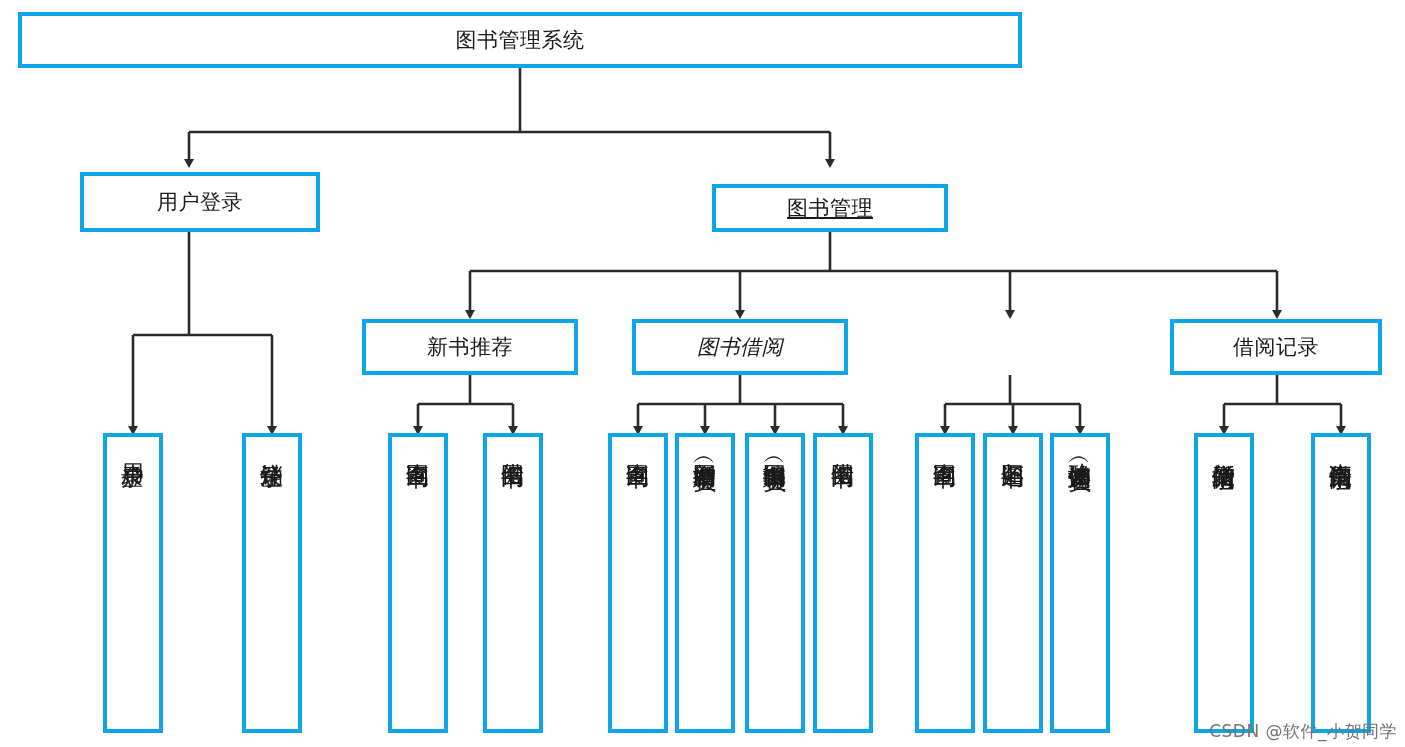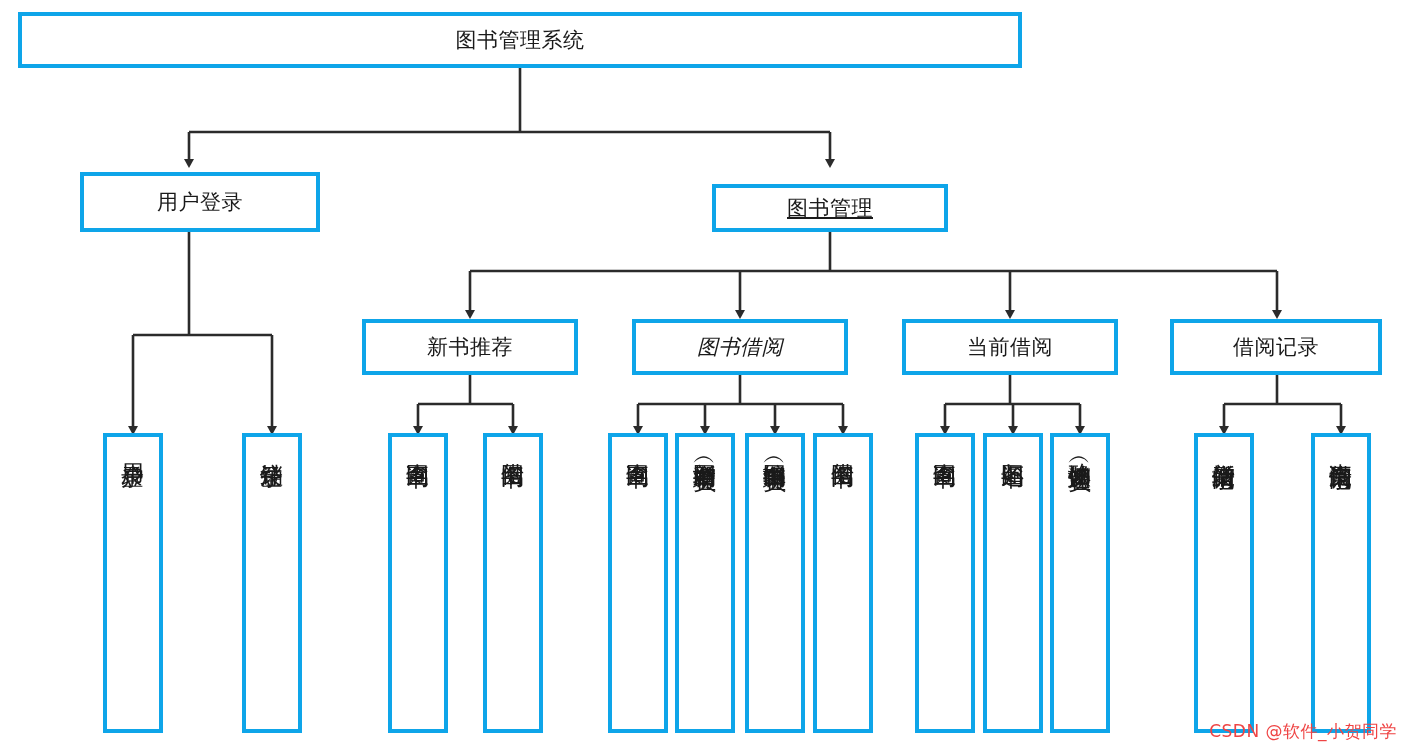--- a/index.html
+++ b/index.html
@@ -55,21 +55,21 @@
     font-size: 23px;
     line-height: 1.05;
     letter-spacing: 1px;
     white-space: nowrap;
   }
   #watermark {
     position: absolute;
     right: 8px;
     bottom: 4px;
     font-size: 17px;
-    color: #ef4444;
+    color: #737373;
     white-space: nowrap;
     letter-spacing: 0.5px;
   }
 </style>
 </head>
 <body>
 
 <div id="canvas">
 
   <svg class="wires" viewBox="0 0 1405 747">
@@ -135,23 +135,20 @@
   </div>
 
   <div class="node horiz" style="left:362px; top:319px; width:216px; height:56px;">
     <span class="label">新书推荐</span>
   </div>
 
   <div class="node horiz" style="left:632px; top:319px; width:216px; height:56px;font-style:italic;">
     <span class="label">图书借阅</span>
   </div>
 
-  <div class="node horiz" style="left:902px; top:319px; width:216px; height:56px;">
-    <span class="label">当前借阅</span>
-  </div>
 
   <div class="node horiz" style="left:1170px; top:319px; width:212px; height:56px;">
     <span class="label">借阅记录</span>
   </div>
 
   <div class="node vert" style="left:103px; top:433px; width:60px; height:300px;">
     <span class="label">用户登录</span>
   </div>
 
   <div class="node vert" style="left:242px; top:433px; width:60px; height:300px;">

